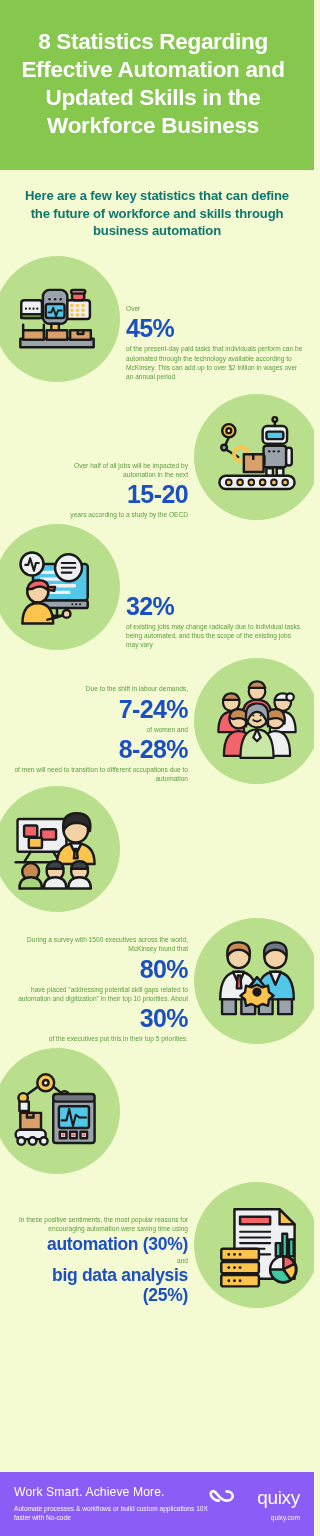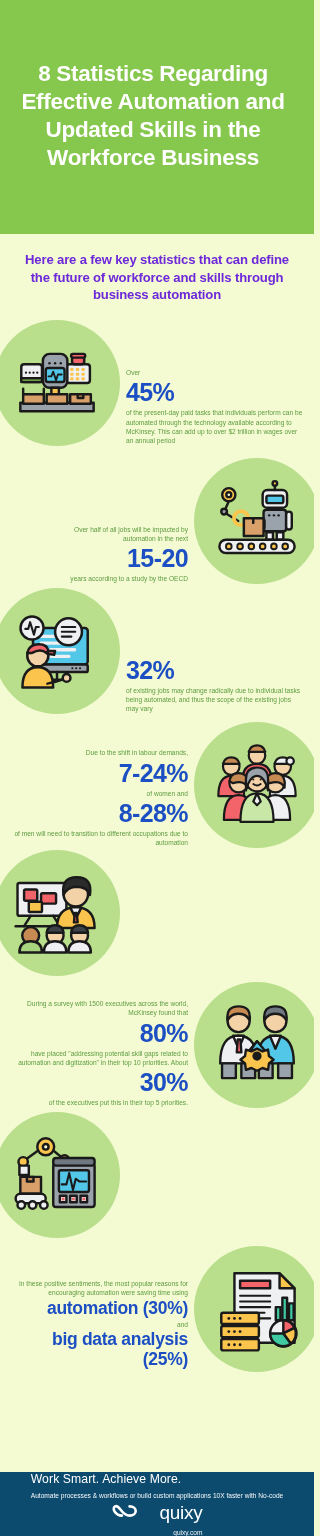--- a/index.html
+++ b/index.html
@@ -9,36 +9,36 @@
     background:#f4fbd2;
     font-family:"Liberation Sans", sans-serif;
     overflow:hidden;
     position:relative;
   }
 
   
   .header {
     background:#86c74e;
     padding:18px 14px 20px 6px;
-    height:234px;
+    height:170px;
     display:flex; align-items:center; justify-content:center;
   }
   .header-title {
     color:#ffffff;
     font-size:22.5px;
     line-height:1.24;
     font-weight:bold;
     text-align:center;
     letter-spacing:-0.3px;
   }
 
   
   .subtitle-wrap { padding:17px 18px 10px 18px; }
   .subtitle {
-    color:#6d28d9;
+    color:#0f766e;
     font-size:13.1px;
     font-weight:bold;
     line-height:1.34;
     text-align:center;
     letter-spacing:-0.15px;
   }
 
   
   .stats { position:relative; }
   .stat-row {
@@ -91,24 +91,23 @@
   .r5 { margin-top:2px; }
   .r6 { margin-top:6px; }
   .r7 { margin-top:4px; }
   .r8 { margin-top:8px; }
 
   
   .footer {
     position:absolute;
     left:0; bottom:0;
     width:314px; height:64px;
-    background:#0c4a6e;
+    background:#8b5cf6;
     display:flex; align-items:center; justify-content:space-between;
     padding:0 14px;
-    flex-direction:column;
   }
   .footer-left { color:#ffffff; }
   .footer-tag {
     font-size:12.2px;
     font-weight:normal;
     line-height:1.2;
     margin-bottom:4px;
     letter-spacing:0.1px;
   }
   .footer-sub {

